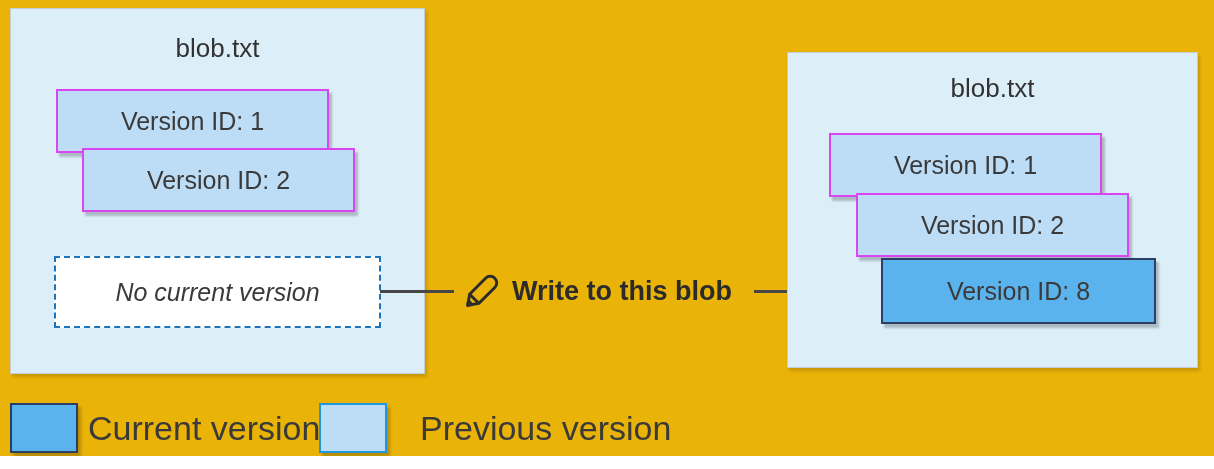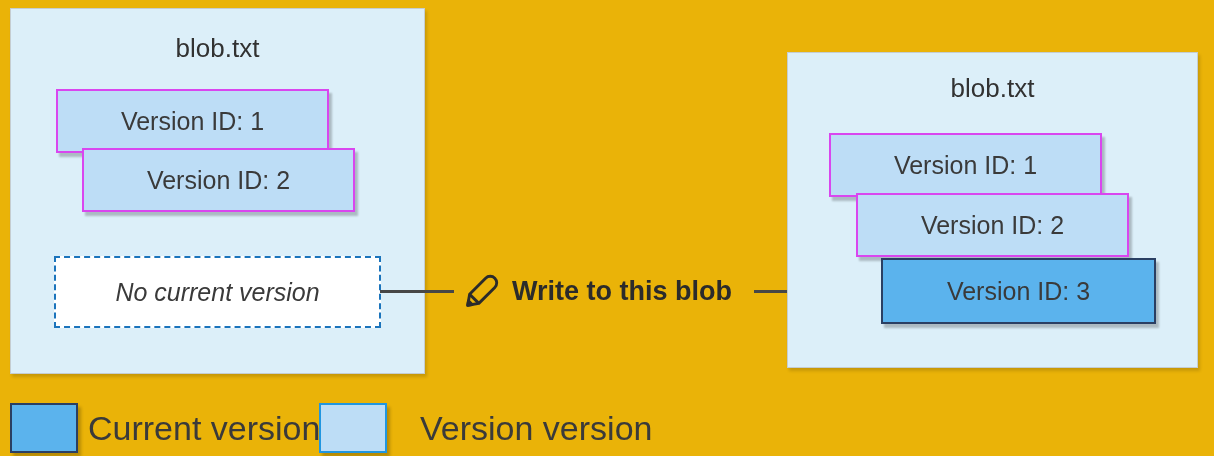--- a/index.html
+++ b/index.html
@@ -155,22 +155,22 @@
 
   <div class="blob-card right">
     <div class="blob-title">blob.txt</div>
     <div class="version-box previous v1">
       <span>Version ID: 1</span>
     </div>
     <div class="version-box previous v2">
       <span>Version ID: 2</span>
     </div>
     <div class="version-box current v3">
-      <span>Version ID: 3</span>
+      <span>Version ID: 8</span>
     </div>
   </div>
 
   <div class="legend-swatch current"></div>
   <div class="legend-label current">Current version</div>
   <div class="legend-swatch previous"></div>
-  <div class="legend-label previous">Version version</div>
+  <div class="legend-label previous">Previous version</div>
 
 </div>
 
 </body></html>

